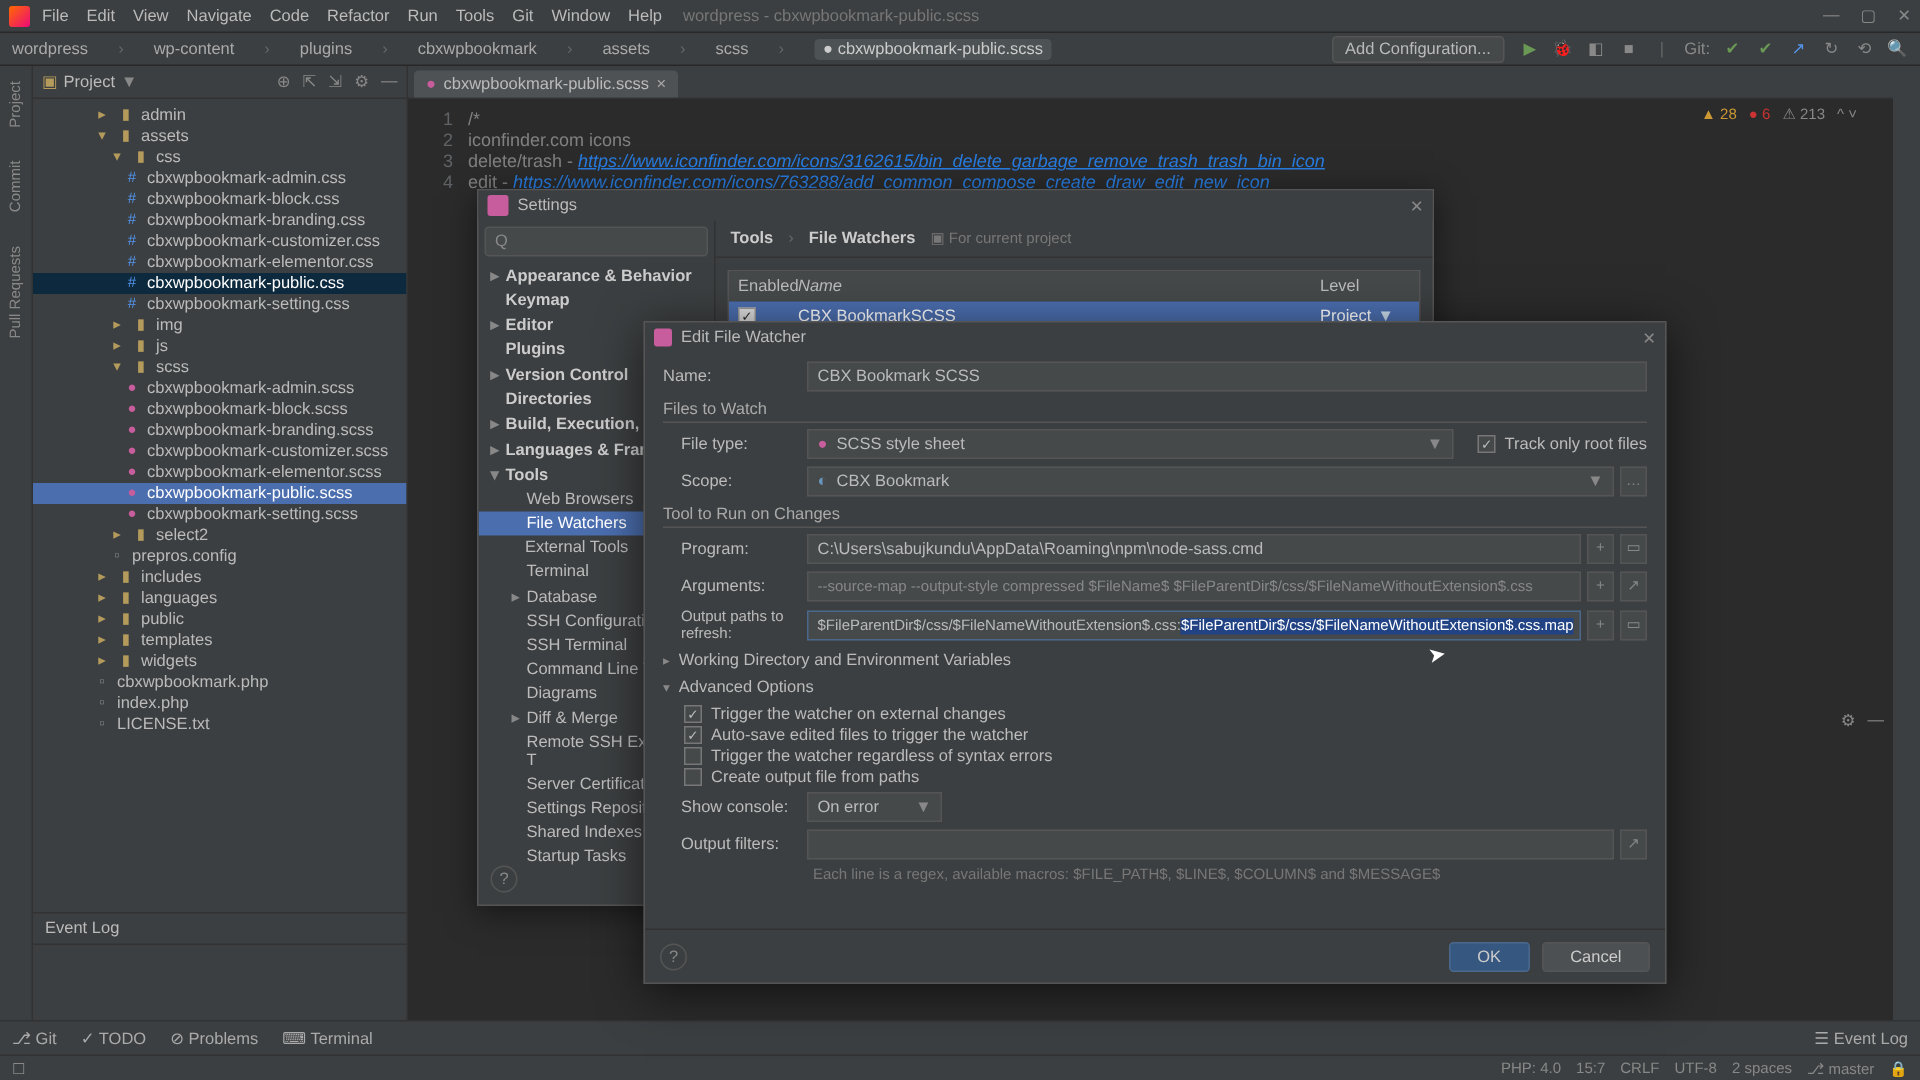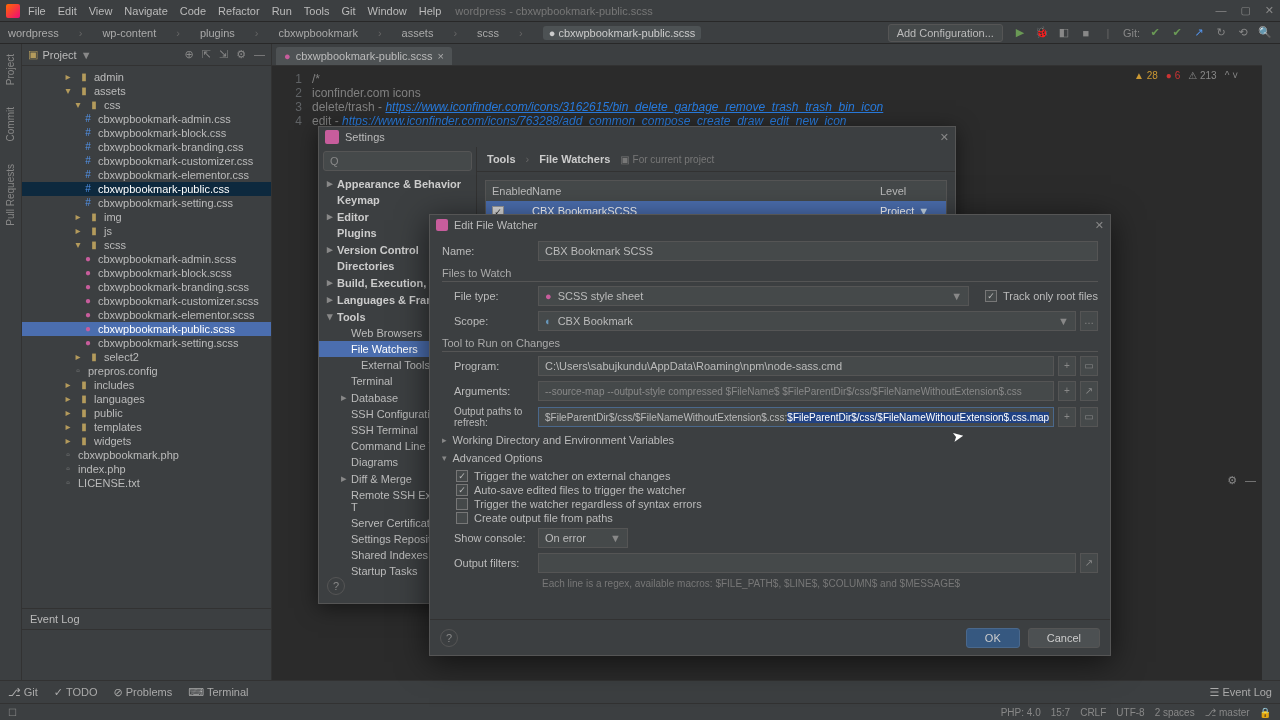--- a/index.html
+++ b/index.html
@@ -65,21 +65,21 @@
 .dlg-tree .item { padding: 2px 8px; display: flex; align-items: center; }
 .dlg-tree .item.bold { font-weight: bold; color: #ccc; }
 .dlg-tree .item.sel { background: #4b6eaf; color: #fff; }
 .dlg-tree .arrow { width: 10px; display: inline-block; color: #888; }
 .dlg-main { flex: 1; display: flex; flex-direction: column; }
 .dlg-crumb { padding: 6px 10px; display: flex; gap: 10px; align-items: center; border-bottom: 1px solid #323232; }
 .dlg-crumb .b { font-weight: bold; color: #ccc; }
 .dlg-crumb .proj { color: #777; font-size: 10px; }
 .fw-table { margin: 8px; border: 1px solid #555; }
 .fw-hdr { display: flex; background: #45494a; height: 20px; align-items: center; padding: 0 6px; }
-.fw-hdr .c1 { width: 40px; text-align: right; } .fw-hdr .c2 { flex: 1; } .fw-hdr .c3 { width: 60px; }
+.fw-hdr .c1 { width: 40px; text-align: right; } .fw-hdr .c2 { flex: 1; font-style: italic; } .fw-hdr .c3 { width: 60px; }
 .fw-row { display: flex; background: #4b6eaf; color: #fff; height: 20px; align-items: center; padding: 0 6px; }
 .fw-row .c1 { width: 40px; } .fw-row .c2 { flex: 1; } .fw-row .c3 { width: 60px; display:flex; align-items:center; gap:4px;}
 .dlg-help { position: absolute; bottom: 8px; left: 8px; width: 18px; height: 18px; border: 1px solid #555; border-radius: 50%; text-align: center; color: #888; line-height: 16px; }
 
 .efw-dlg { position: absolute; left: 429px; top: 214px; width: 682px; height: 442px; background: #3c3f41; border: 1px solid #555; box-shadow: 0 6px 30px rgba(0,0,0,.6); display: flex; flex-direction: column; z-index: 10; }
 .efw-title { height: 20px; display: flex; align-items: center; padding: 0 6px; }
 .efw-title .ic { width: 12px; height: 12px; background: #c75d9c; margin-right: 6px; border-radius: 2px; }
 .efw-title .close { margin-left: auto; color: #888; cursor: pointer; }
 .efw-body { padding: 6px 12px; flex: 1; overflow: hidden; }
 .efw-row { display: flex; align-items: center; margin-bottom: 5px; }
@@ -438,21 +438,21 @@
             <span>Tools</span>
           </div>
           <div class="item" style="padding-left: 22px;">
             <span class="arrow"></span>
             <span>Web Browsers</span>
           </div>
           <div class="item sel" style="padding-left: 22px;">
             <span class="arrow"></span>
             <span>File Watchers</span>
           </div>
-          <div class="item" style="padding-left: 32px;">
+          <div class="item" style="padding-left: 21px;">
             <span class="arrow"></span>
             <span>External Tools</span>
           </div>
           <div class="item" style="padding-left: 22px;">
             <span class="arrow"></span>
             <span>Terminal</span>
           </div>
           <div class="item" style="padding-left: 22px;">
             <span class="arrow">▸</span>
             <span>Database</span>

